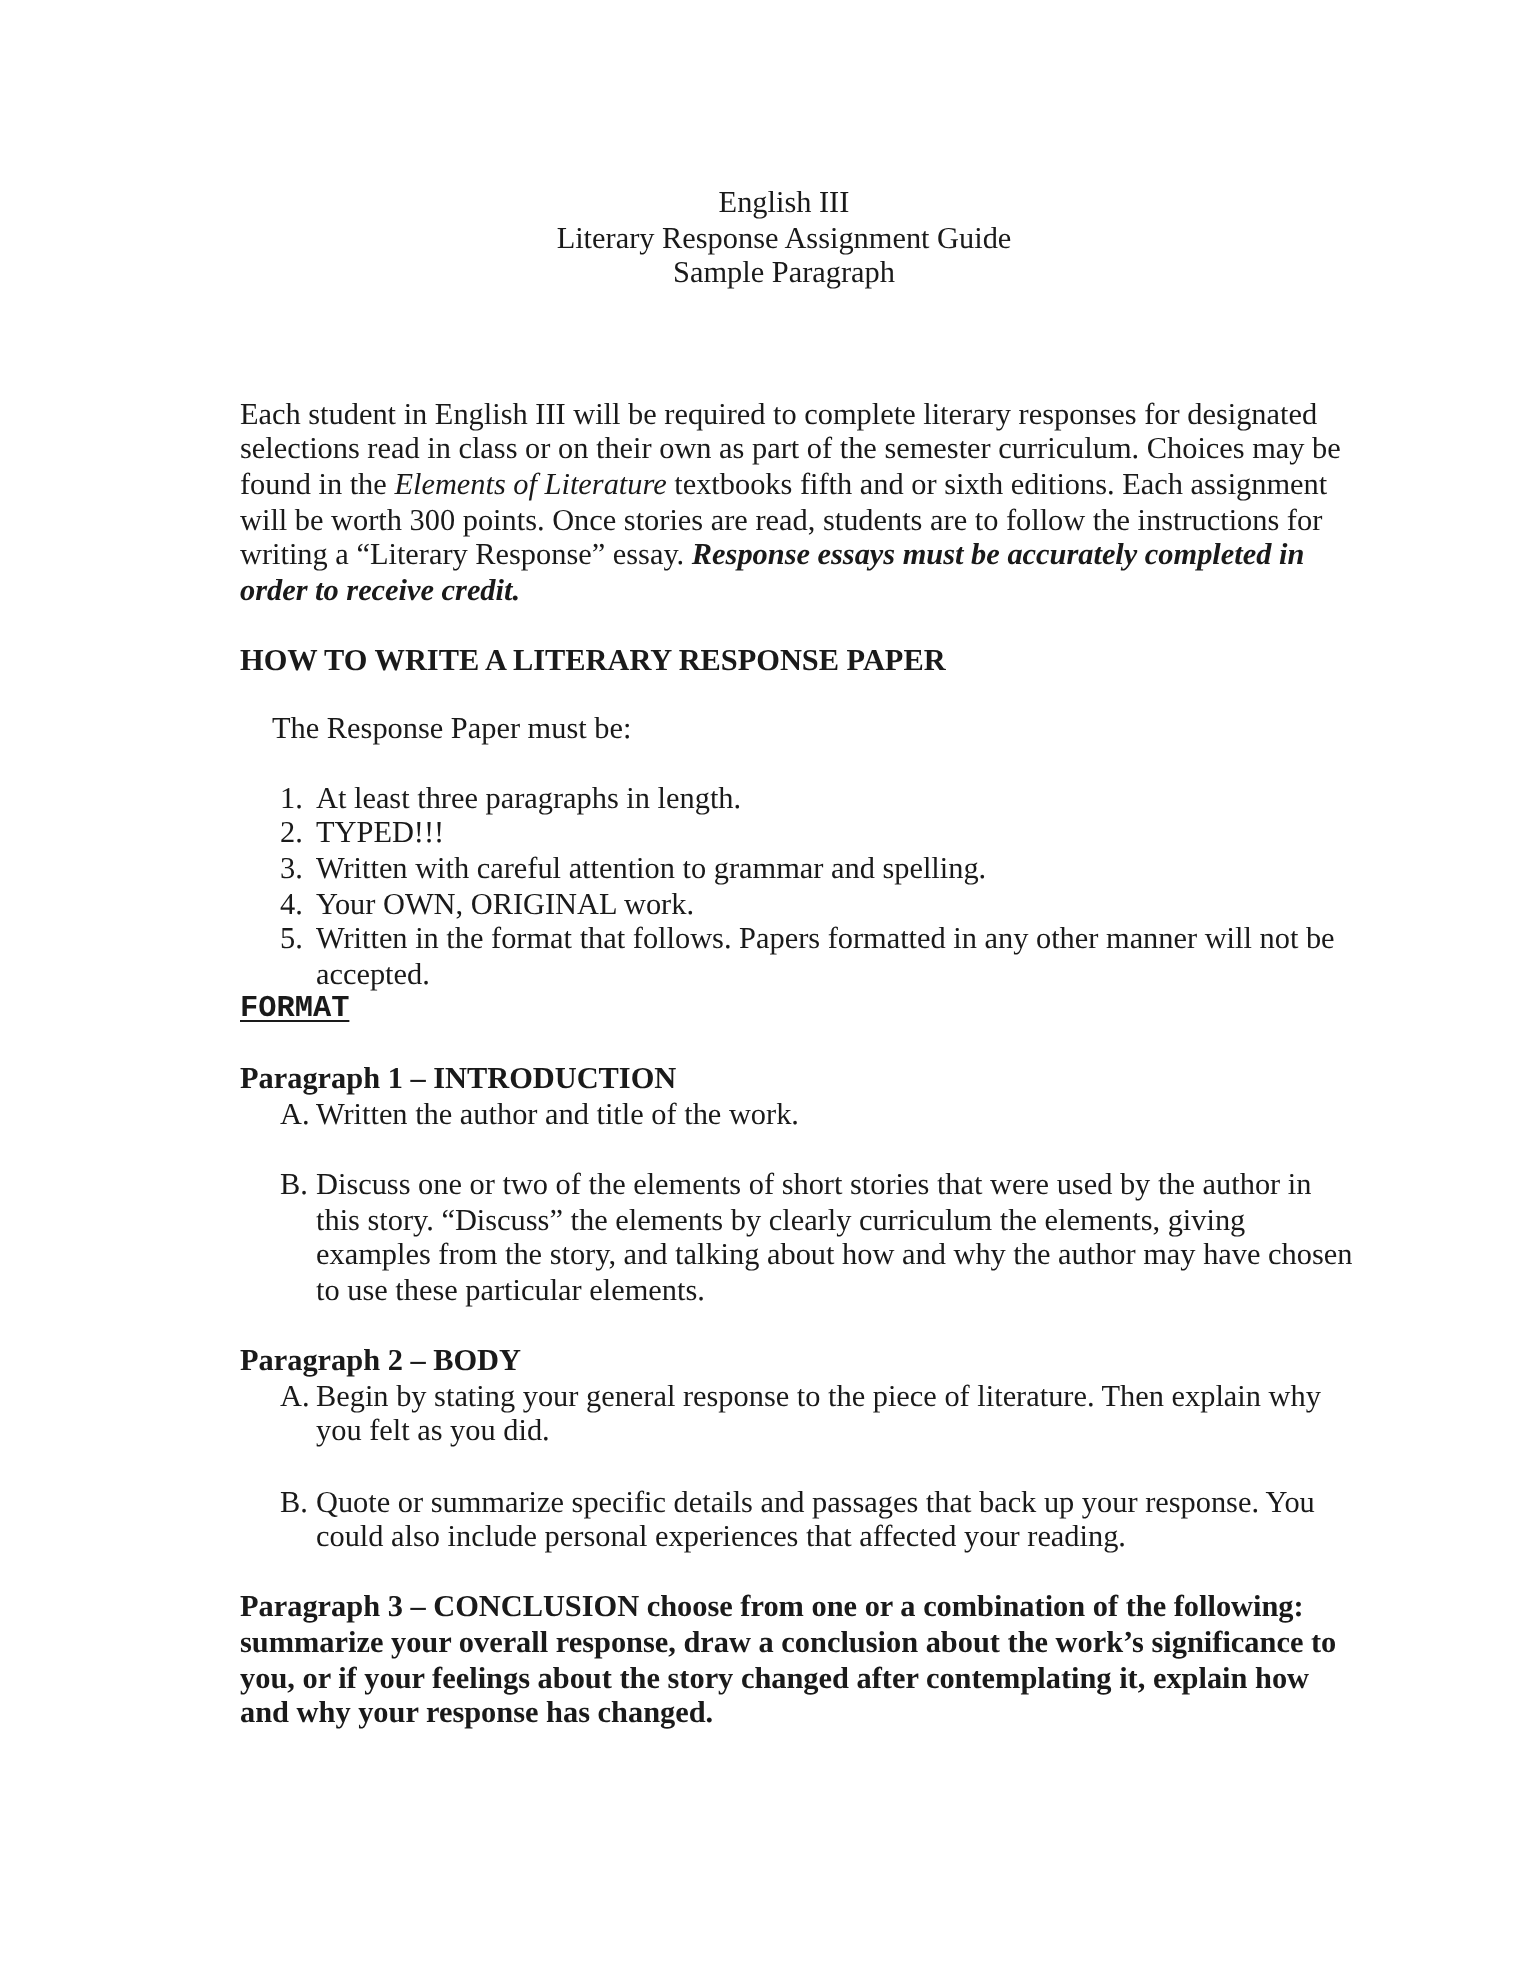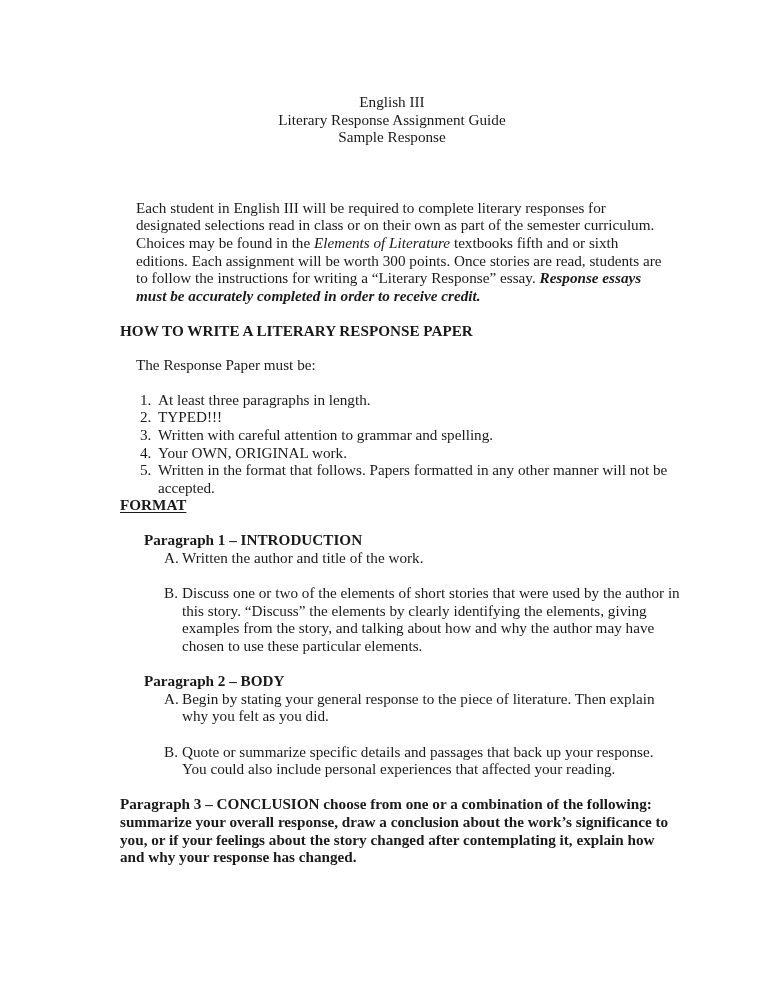--- a/index.html
+++ b/index.html
@@ -24,21 +24,21 @@
       width: 560px;
     }
     .title-block {
       text-align: center;
       width: 544px;
     }
     .title-block div { line-height: 17.6px; }
     .intro {
       margin-top: 53px;
     }
-    .intro p { margin: 16px; }
+    .intro p { margin: 0; }
     .bold-italic { font-weight: bold; font-style: italic; }
     .italic { font-style: italic; }
     .section-heading {
       margin-top: 17.6px;
       font-weight: bold;
     }
     .plain-line { margin: 16px; }
     ol.requirements {
       margin: 17.6px 0 0 0;
       padding: 0;
@@ -50,22 +50,23 @@
     }
     ol.requirements li .num {
       position: absolute;
       left: 20px;
       top: 0;
     }
     .format-heading {
       font-weight: bold;
       text-decoration: underline;
       text-underline-offset: 2px;
+      font-family: Liberation Mono, monospace;
     }
-    .para-block { margin-top: 17.6px; margin-left: 24px; }
+    .para-block { margin-top: 17.6px; }
     .para-heading { font-weight: bold; }
     .sub-item {
       position: relative;
       padding-left: 38px;
     }
     .sub-item .letter {
       position: absolute;
       left: 20px;
       top: 0;
     }
@@ -77,21 +78,21 @@
     }
   </style>
 </head>
 <body>
 
 <div class="page">
 
   <div class="title-block">
     <div>English III</div>
     <div>Literary Response Assignment Guide</div>
-    <div>Sample Response</div>
+    <div>Sample Paragraph</div>
   </div>
 
   <div class="intro">
     <p><span>Each student in English III will be required to complete literary responses for designated selections read in class or on their own as part of the semester curriculum.  Choices may be found in the </span><span class="italic">Elements of Literature</span><span> textbooks fifth and or sixth editions.  Each assignment will be worth 300 points. Once stories are read, students are to follow the instructions for writing a “Literary Response” essay.  </span><span class="bold-italic">Response essays must be accurately completed in order to receive credit.</span></p>
   </div>
 
   <div class="section-heading">HOW TO WRITE A LITERARY RESPONSE PAPER</div>
   <div class="plain-line">The Response Paper must be:</div>
 
   <ol class="requirements">
@@ -100,21 +101,21 @@
     <li><span class="num">3.</span><span>Written with careful attention to grammar and spelling.</span></li>
     <li><span class="num">4.</span><span>Your OWN, ORIGINAL work.</span></li>
     <li><span class="num">5.</span><span>Written in the format that follows. Papers formatted in any other manner will not be accepted.</span></li>
   </ol>
 
   <div class="format-heading">FORMAT</div>
 
   <div class="para-block">
     <div class="para-heading">Paragraph 1 – INTRODUCTION</div>
     <div class="sub-item"><span class="letter">A.</span><span>Written the author and title of the work.</span></div>
-    <div class="sub-item"><span class="letter">B.</span><span>Discuss one or two of the elements of short stories that were used by the author in this story.  “Discuss” the elements by clearly identifying the elements, giving examples from the story, and talking about how and why the author may have chosen to use these particular elements.</span></div>
+    <div class="sub-item"><span class="letter">B.</span><span>Discuss one or two of the elements of short stories that were used by the author in this story.  “Discuss” the elements by clearly curriculum the elements, giving examples from the story, and talking about how and why the author may have chosen to use these particular elements.</span></div>
   </div>
 
   <div class="para-block">
     <div class="para-heading">Paragraph 2 – BODY</div>
     <div class="sub-item"><span class="letter">A.</span><span>Begin by stating your general response to the piece of literature.  Then explain why you felt as you did.</span></div>
     <div class="sub-item"><span class="letter">B.</span><span>Quote or summarize specific details and passages that back up your response. You could also include personal experiences that affected your reading.</span></div>
   </div>
 
   <div class="conclusion">Paragraph 3 – CONCLUSION choose from one or a combination of the following: summarize your overall response, draw a conclusion about the work’s significance to you, or if your feelings about the story changed after contemplating it, explain how and why your response has changed.</div>
 

